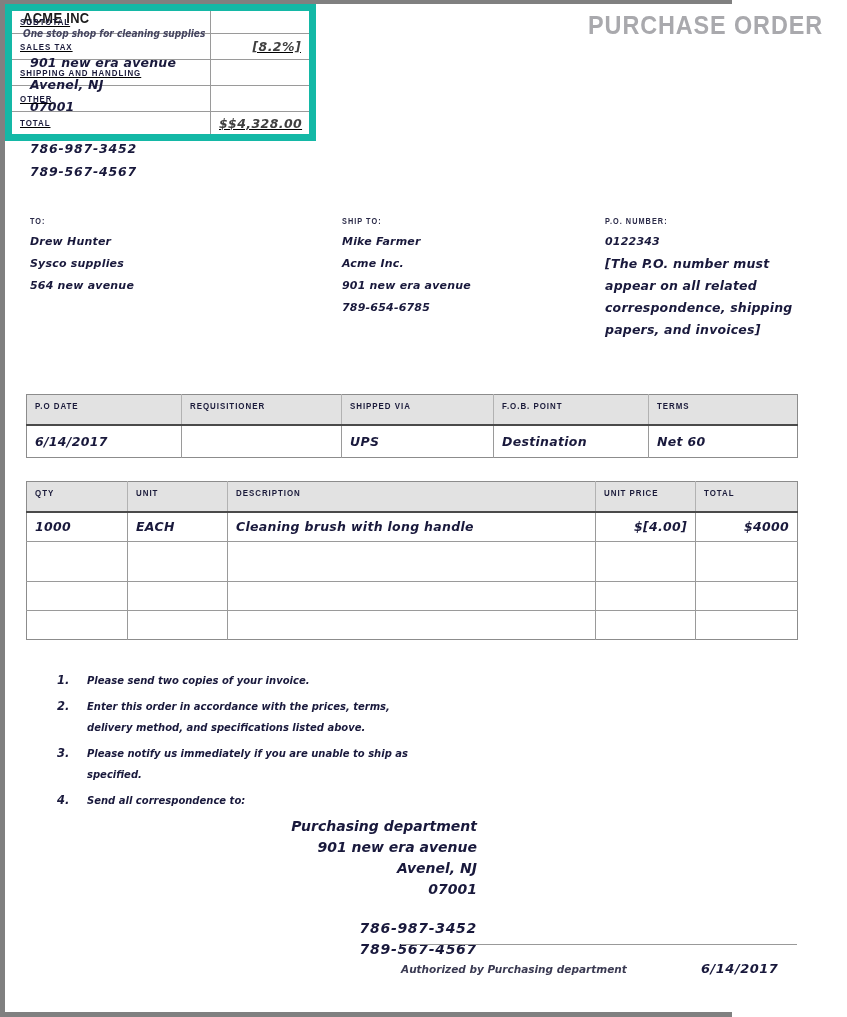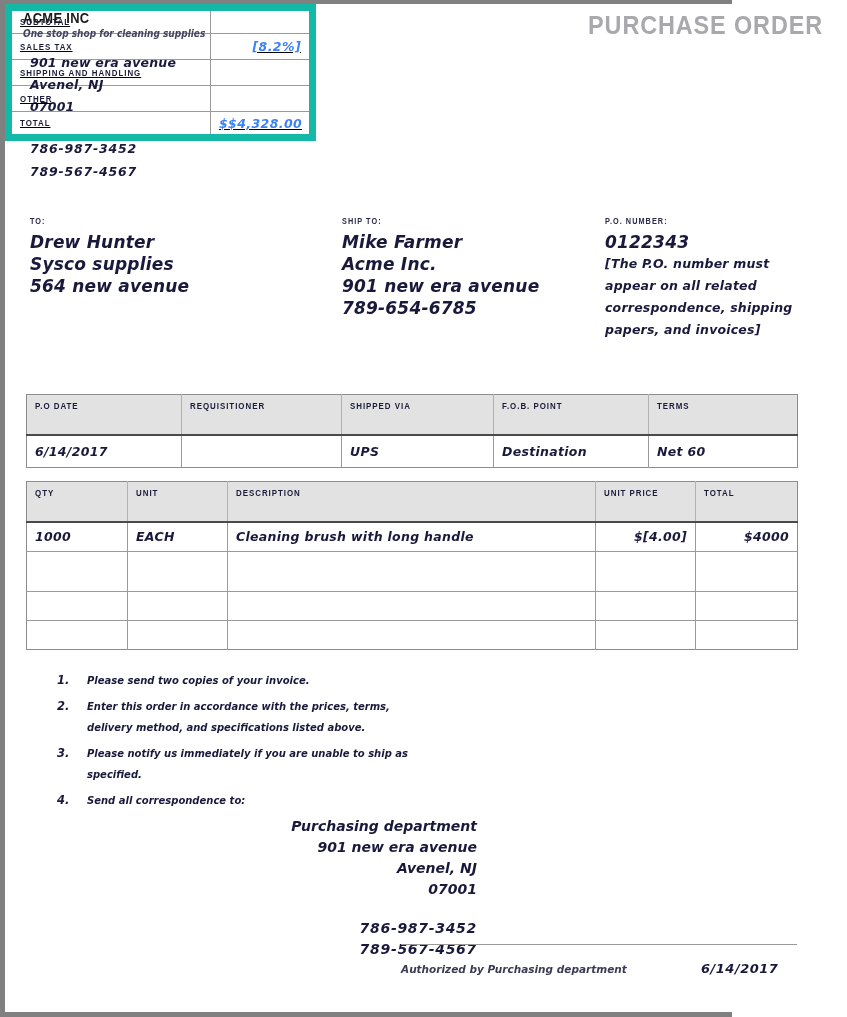--- a/index.html
+++ b/index.html
@@ -135,21 +135,21 @@
     font-weight: bold;
     font-size: 8.5px;
     letter-spacing: 1.2px;
     color: #2a2a48;
     transform: scaleX(0.86);
     transform-origin: left center;
     margin-bottom: 5px;
     white-space: nowrap;
   }
   .addr-col .line {
-    font-size: 17px;
+    font-size: 11px;
     line-height: 22px;
   }
   .addr-col .note-line {
     font-size: 12.5px;
     line-height: 22px;
   }
 
   
   table {
     border-collapse: collapse;
@@ -157,21 +157,21 @@
   }
   .po-table {
     position: absolute;
     border: 1px solid #8c8c8c;
   }
   .po-table th {
     background: #e2e2e2;
     border-right: 1px solid #b2b2b2;
     border-bottom: 2px solid #4a4a4a;
     text-align: left;
-    padding: 6px 0 23px 8px;
+    padding: 6px 0 13px 8px;
     height: 26px;
     vertical-align: middle;
   }
   .po-table th:last-child { border-right: none; }
   .po-table td {
     border-right: 1px solid #9a9a9a;
     border-bottom: 1px solid #9a9a9a;
     padding: 3px 8px;
     vertical-align: middle;
     height: 30px;
@@ -221,21 +221,21 @@
   }
   #totals-table td:last-child { border-right: none; }
   #totals-table tr:last-child td { border-bottom: none; }
   #totals-table td.tlabel .condensed-label { font-size: 9px; }
   #totals-table td.tvalue { text-align: right; }
   #totals-table td.tvalue .cell {
     font-family: "DejaVu Sans", sans-serif;
     font-style: italic;
     font-weight: bold;
     font-size: 12.5px;
-    color: #3b82f6;
+    color: #404040;
     letter-spacing: 0.4px;
   }
 
   
   .instructions {
     position: absolute;
     left: 52px;
     top: 666px;
     width: 420px;
   }

